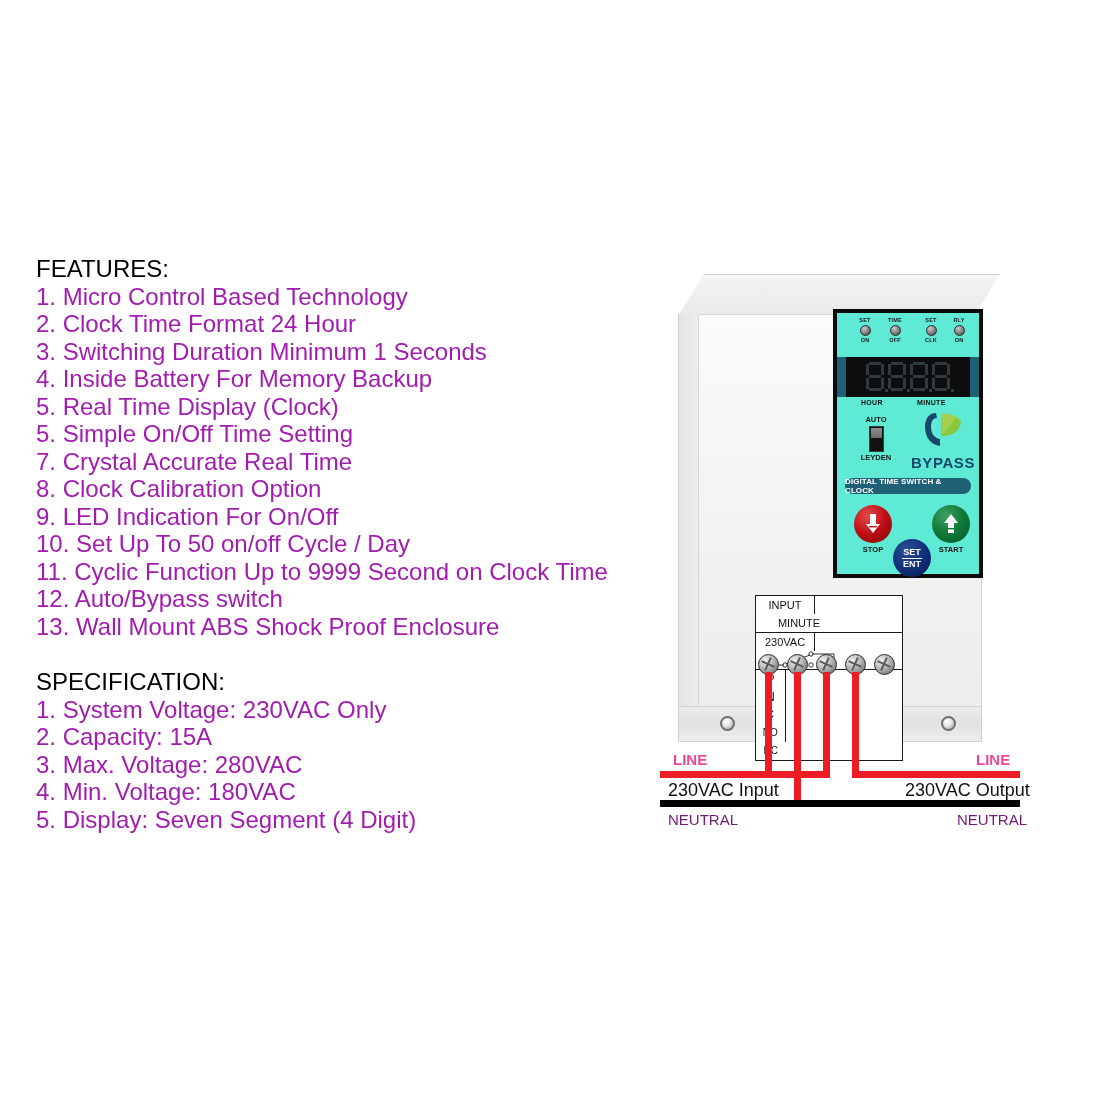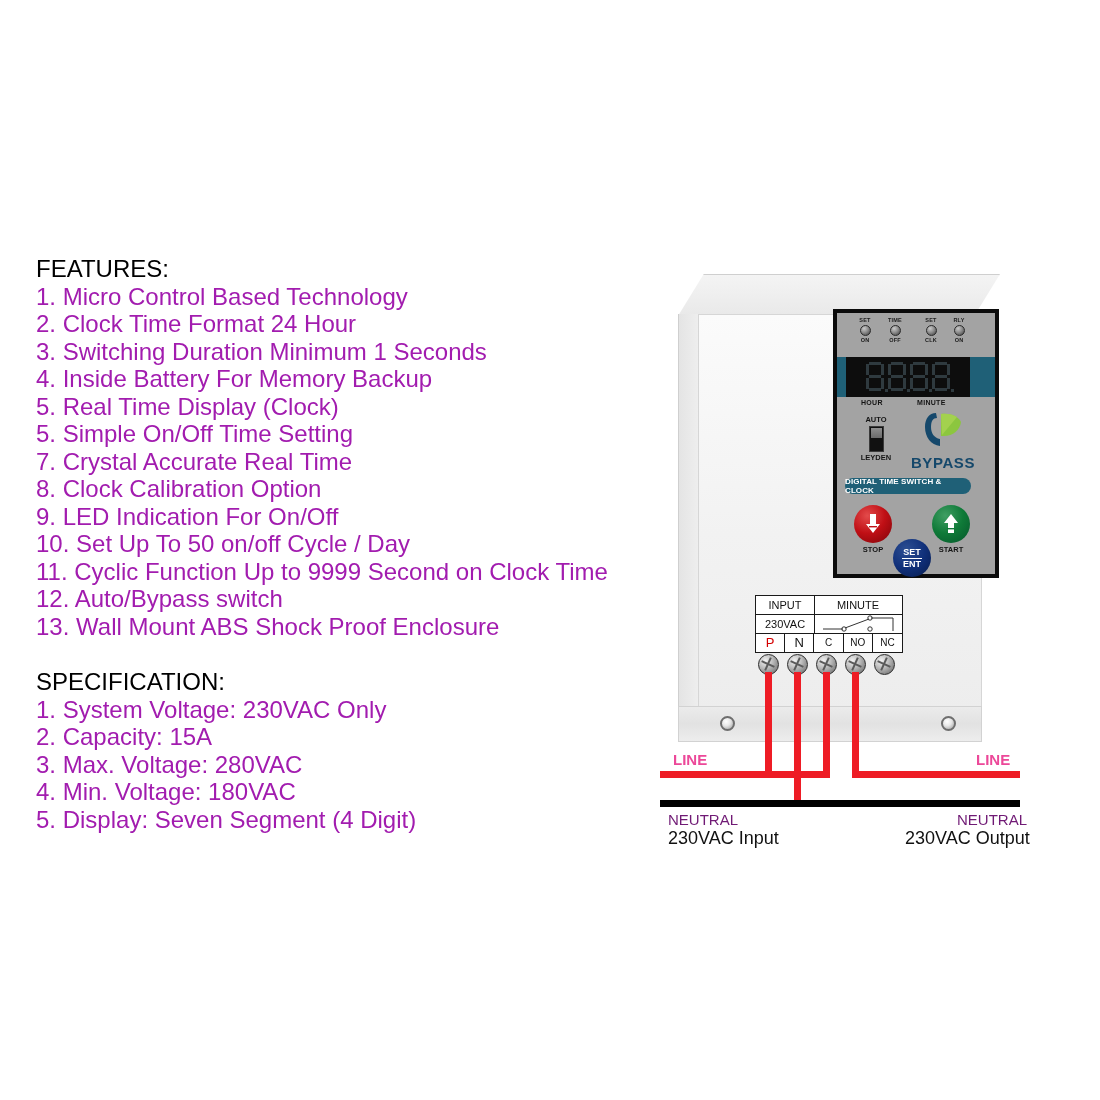--- a/index.html
+++ b/index.html
@@ -104,23 +104,23 @@
     box-sizing: border-box;
   }
   .mount-hole.left  { left: 60px; }
   .mount-hole.right { left: 281px; }
 
   
   .faceplate {
     position: absolute;
     left: 173px;
     top: 41px;
-    width: 166px;
+    width: 150px;
     height: 269px;
-    background: #a3a3a3;
+    background: #5eead4;
     border: 4px solid #0b0b0b;
     box-sizing: border-box;
   }
 
   
   .led-row {
     position: absolute;
     left: 0; top: 4px;
     width: 100%;
     height: 38px;
@@ -341,20 +341,21 @@
     top: 327px;
     width: 148px;
     border: 1.5px solid #1a1a1a;
     background: #ffffff;
     box-sizing: border-box;
   }
   .tb-row {
     display: flex;
     border-bottom: 1.5px solid #1a1a1a;
     box-sizing: border-box;
+    flex-direction: column;
   }
   .tb-row:last-child { border-bottom: none; }
   .tb-cell {
     border-right: 1.5px solid #1a1a1a;
     box-sizing: border-box;
     text-align: center;
     font-size: 11px;
     color: #111111;
     line-height: 18px;
     height: 18px;
@@ -425,21 +426,20 @@
   .wire-label {
     position: absolute;
     font-size: 15px;
     color: #ec4899;
     font-weight: bold;
   }
   .bus-label {
     position: absolute;
     font-size: 18px;
     color: #111111;
-    margin-top: 48px;
   }
   .neutral-label {
     position: absolute;
     font-size: 15px;
     color: #701a75;
   }
 </style>
 </head>
 <body>
 

